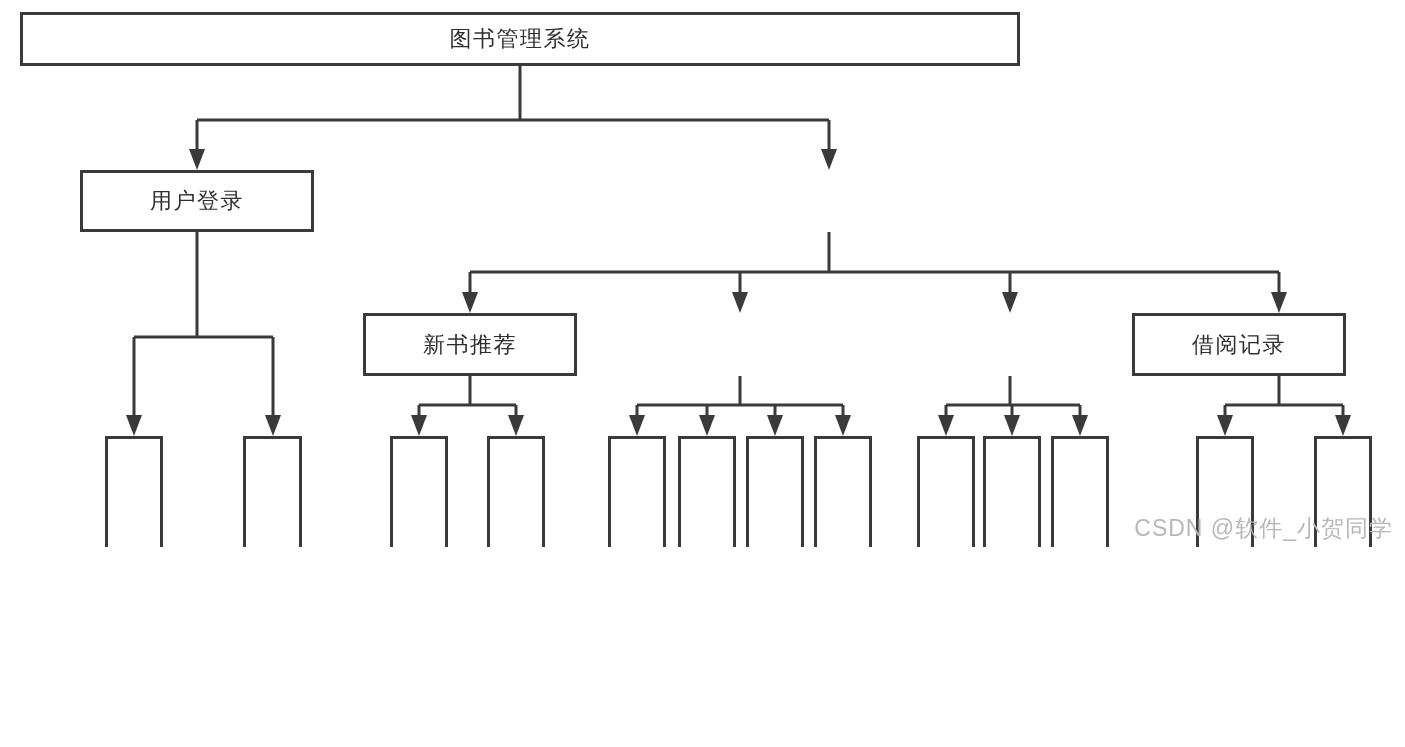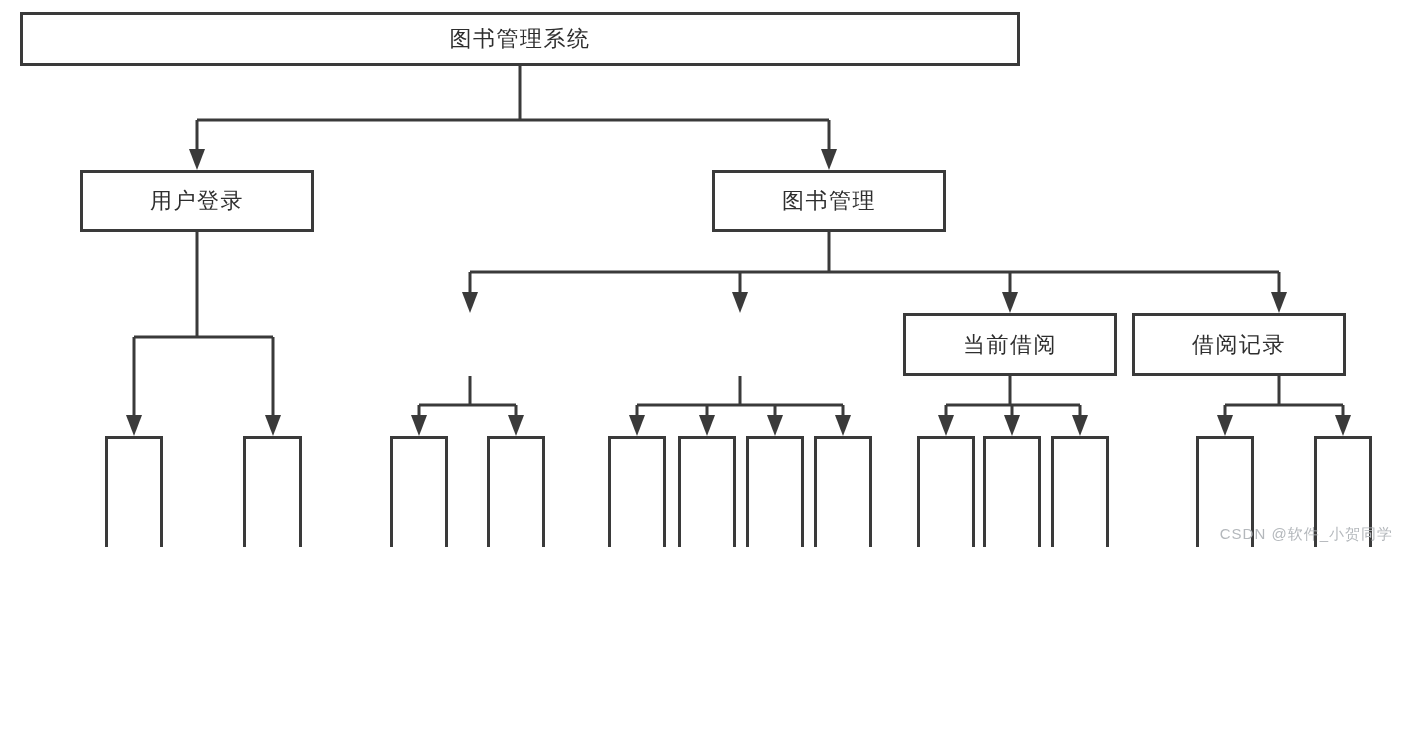--- a/index.html
+++ b/index.html
@@ -13,21 +13,21 @@
     display:flex;align-items:center;justify-content:center;box-sizing:border-box;
   }
   .h-label{
     font-size:22px;color:#2e2e2e;letter-spacing:1.5px;white-space:nowrap;
   }
   .v-label{
     writing-mode:vertical-rl;text-orientation:mixed;
     font-size:22px;color:#2e2e2e;letter-spacing:7px;line-height:1;white-space:nowrap;
   }
   .watermark{
-    position:absolute;right:12px;bottom:3px;font-size:15px;color:#b4b8bc;
+    position:absolute;right:12px;bottom:3px;font-size:23px;color:#b4b8bc;
     letter-spacing:1px;z-index:5;white-space:nowrap;margin-left:40px;
   }
 </style>
 </head>
 <body>
 
 <div class="canvas">
 
   <svg class="connectors" viewBox="0 0 1405 747" fill="none" xmlns="http://www.w3.org/2000/svg">
     <g stroke="#3a3a3a" stroke-width="3" fill="#3a3a3a">
@@ -81,26 +81,23 @@
     </g>
   </svg>
 
   <div class="box" style="left:20px;top:12px;width:1000px;height:54px">
     <span class="h-label">图书管理系统</span>
   </div>
 
   <div class="box" style="left:80px;top:170px;width:234px;height:62px">
     <span class="h-label">用户登录</span>
   </div>
-  <div class="box" style="left:712px;top:170px;width:234px;height:62px">
-    <span class="h-label">图书管理</span>
-  </div>
 
-  <div class="box" style="left:903px;top:313px;width:214px;height:63px">
-    <span class="h-label">当前借阅</span>
+  <div class="box" style="left:363px;top:313px;width:214px;height:63px">
+    <span class="h-label">新书推荐</span>
   </div>
   <div class="box" style="left:1132px;top:313px;width:214px;height:63px">
     <span class="h-label">借阅记录</span>
   </div>
 
   <div class="box" style="left:105px;top:436px;width:58px;height:300px">
     <span class="v-label">用户登录</span>
   </div>
   <div class="box" style="left:243px;top:436px;width:59px;height:300px">
     <span class="v-label">注销登录</span>

